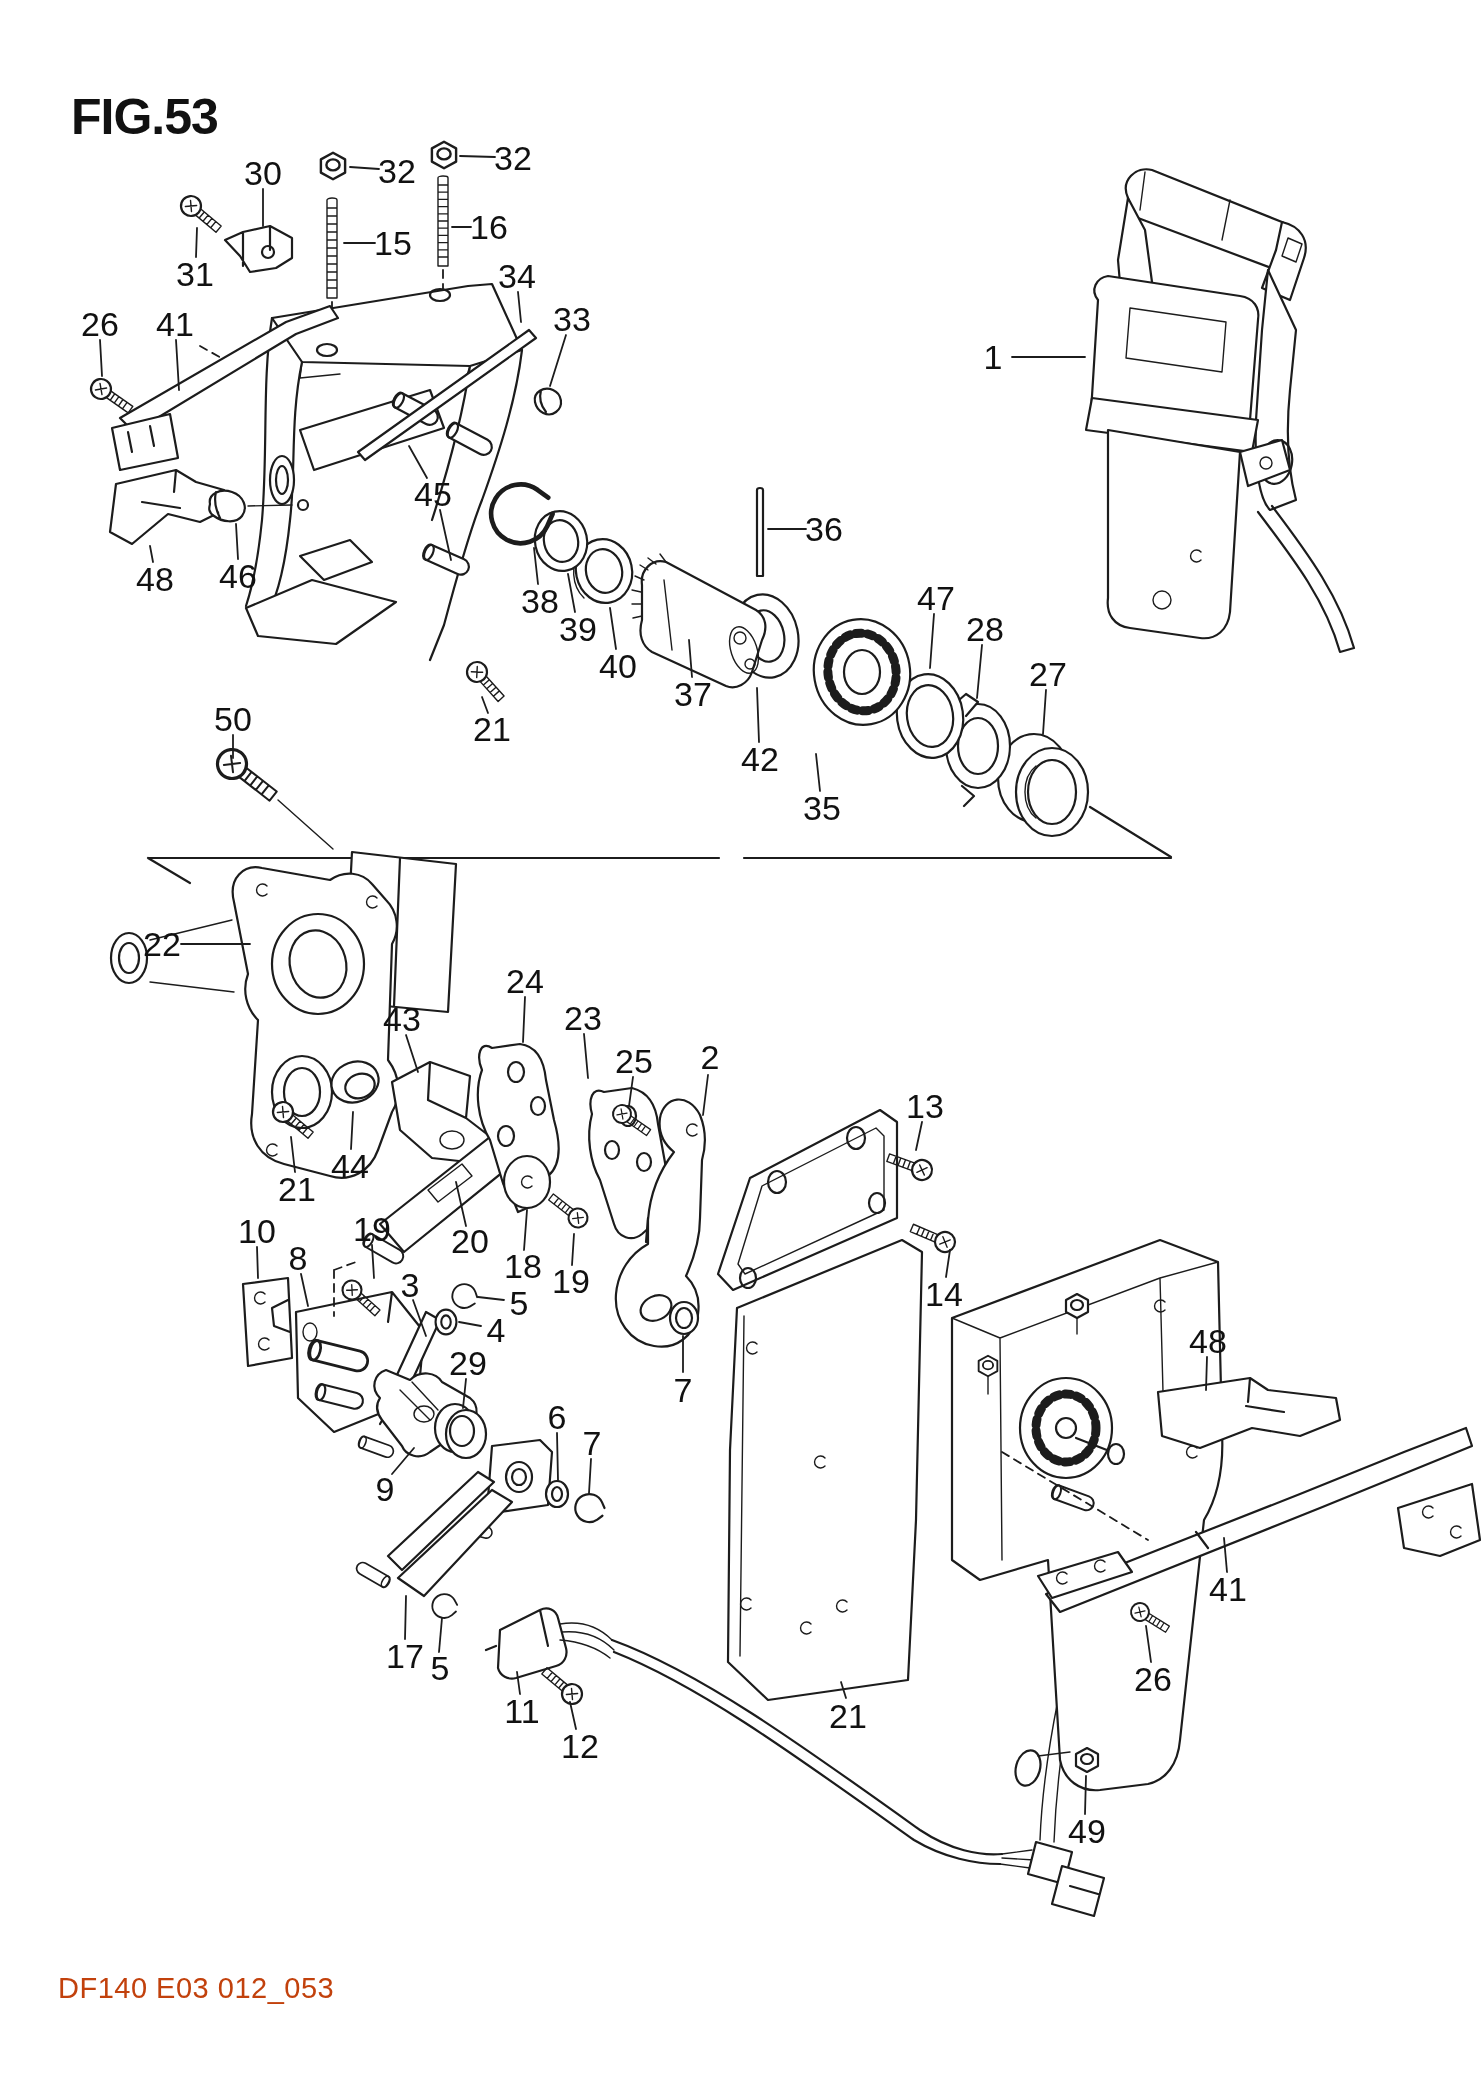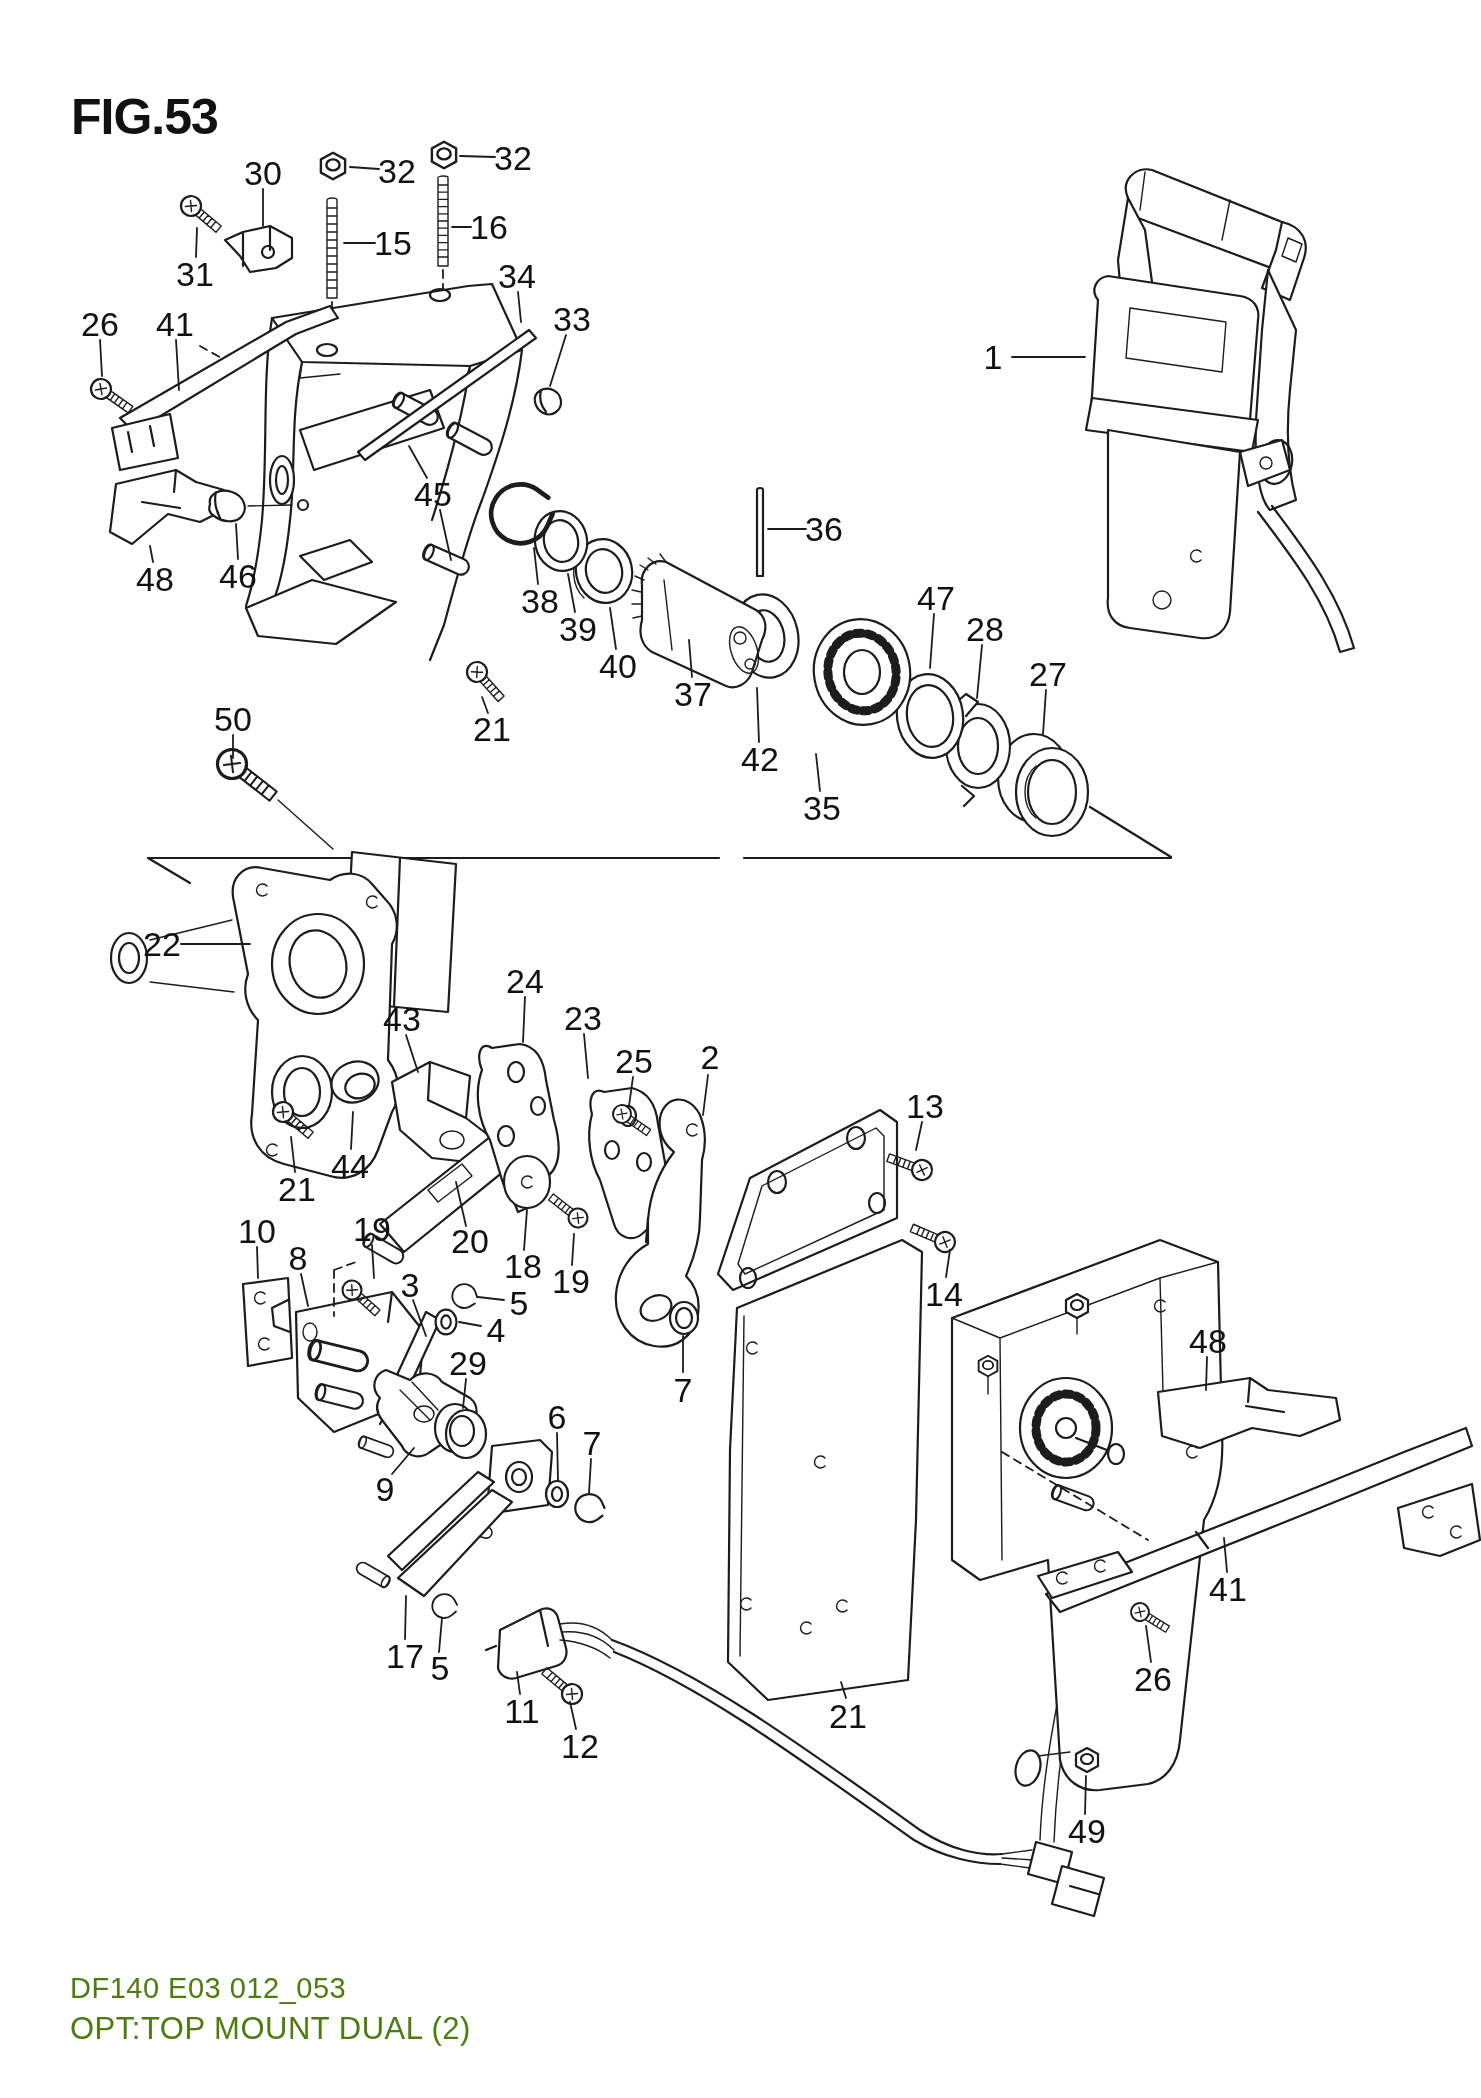--- a/index.html
+++ b/index.html
@@ -1,20 +1,20 @@
 <!DOCTYPE html>
 <html><head>
 <meta charset="utf-8">
 <style>
   html,body{margin:0;padding:0;background:#fff;}
   .page{position:relative;width:1481px;height:2060px;background:#fff;overflow:hidden;
         font-family:"Liberation Sans",sans-serif;color:#1a1a1a;}
   .title{position:absolute;left:71px;top:88px;font-size:50px;font-weight:bold;
          letter-spacing:-1px;margin:0;color:#111;}
-  .footer{position:absolute;left:70px;top:1968px;line-height:1.38;color:#4d7c0f;}
+  .footer{position:absolute;left:58px;top:1968px;line-height:1.38;color:#c2410c;}
   .footer .l1{font-size:29px;letter-spacing:.5px;}
   .footer .l2{font-size:31px;letter-spacing:.5px;}
   svg{position:absolute;left:0;top:0;}
   svg *{vector-effect:none;}
   path,line,polyline,ellipse,circle,rect{stroke:#1c1c1c;stroke-width:2.2;fill:none;
         stroke-linecap:round;stroke-linejoin:round;}
   .f{fill:#fff;}
   .thin{stroke-width:1.4;}
   .dash{stroke-dasharray:8 6;stroke-width:1.8;}
   .teeth{stroke-width:9;stroke-dasharray:6 5.5;}
@@ -627,15 +627,14 @@
         </g>
         <g>
           <polyline points="233,735 233,758" class="leader"></polyline>
           <text x="233" y="719" class="callout-label">50</text>
         </g>
       </g>
   </svg>
 
   <div class="footer">
     <div class="l1">DF140 E03 012_053</div>
-    <div class="l2">OPT:TOP MOUNT DUAL (2)</div>
   </div>
 </div>
 
 </body></html>

